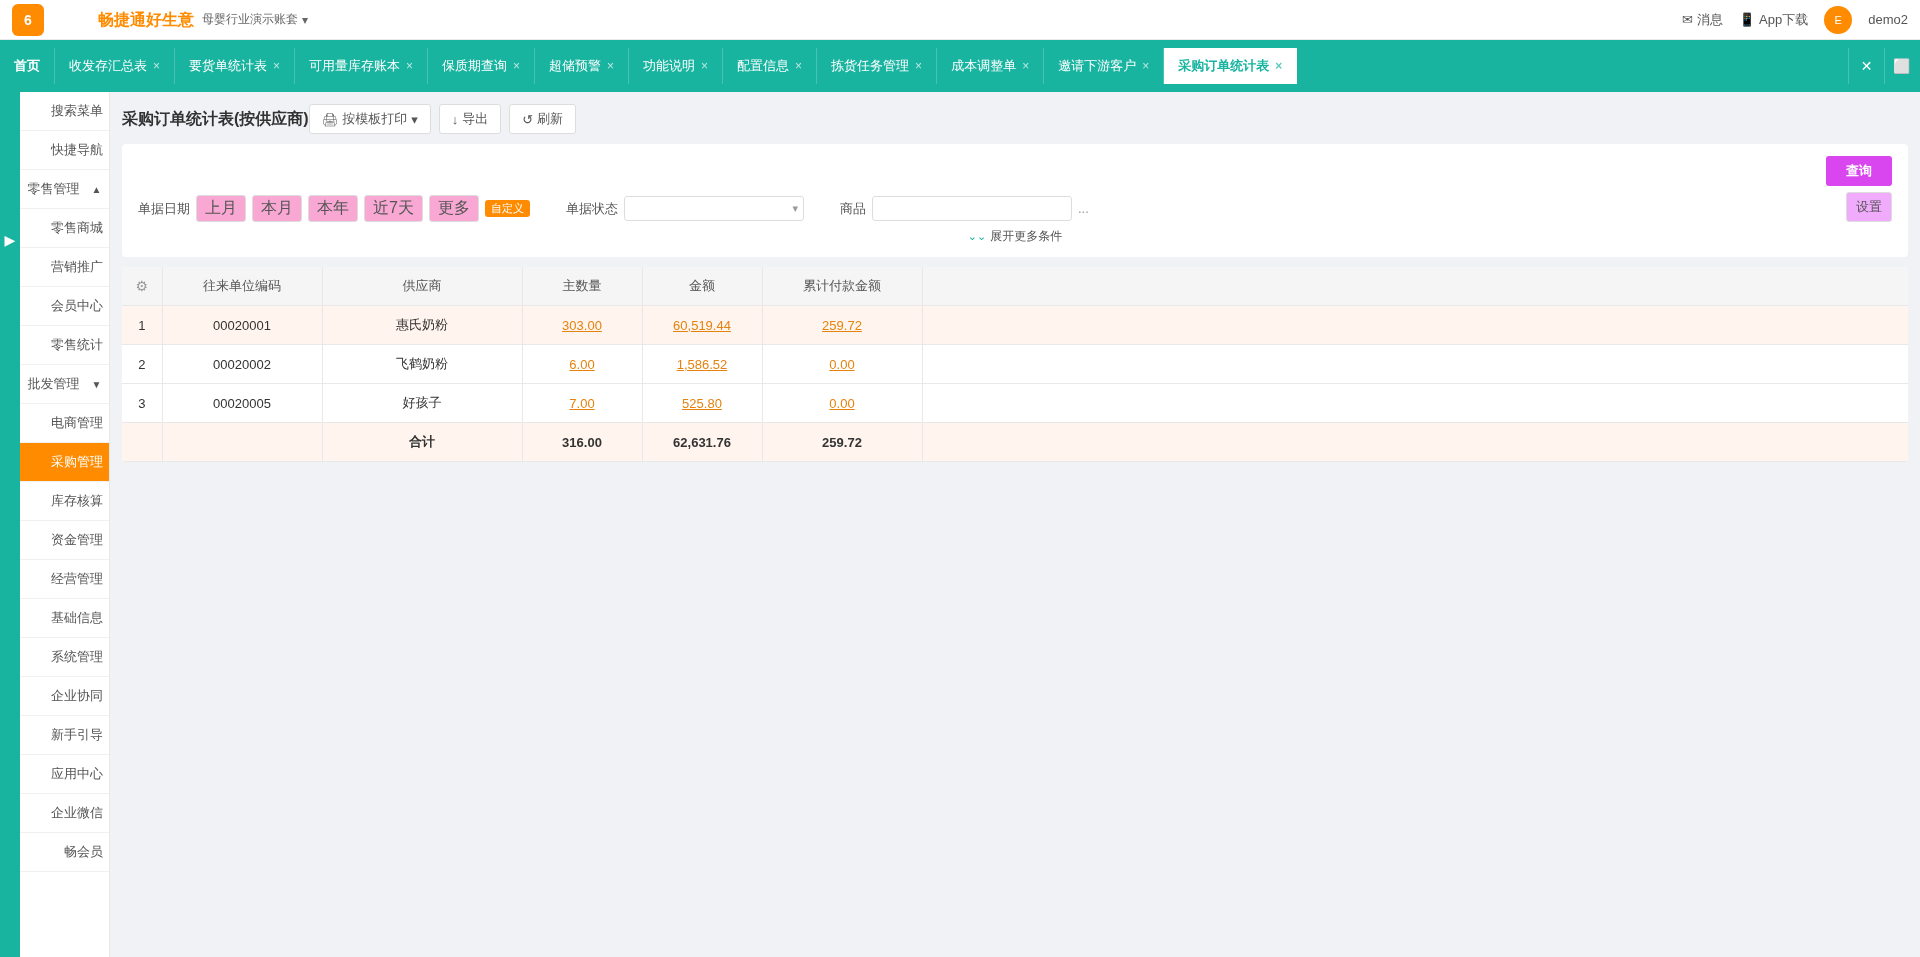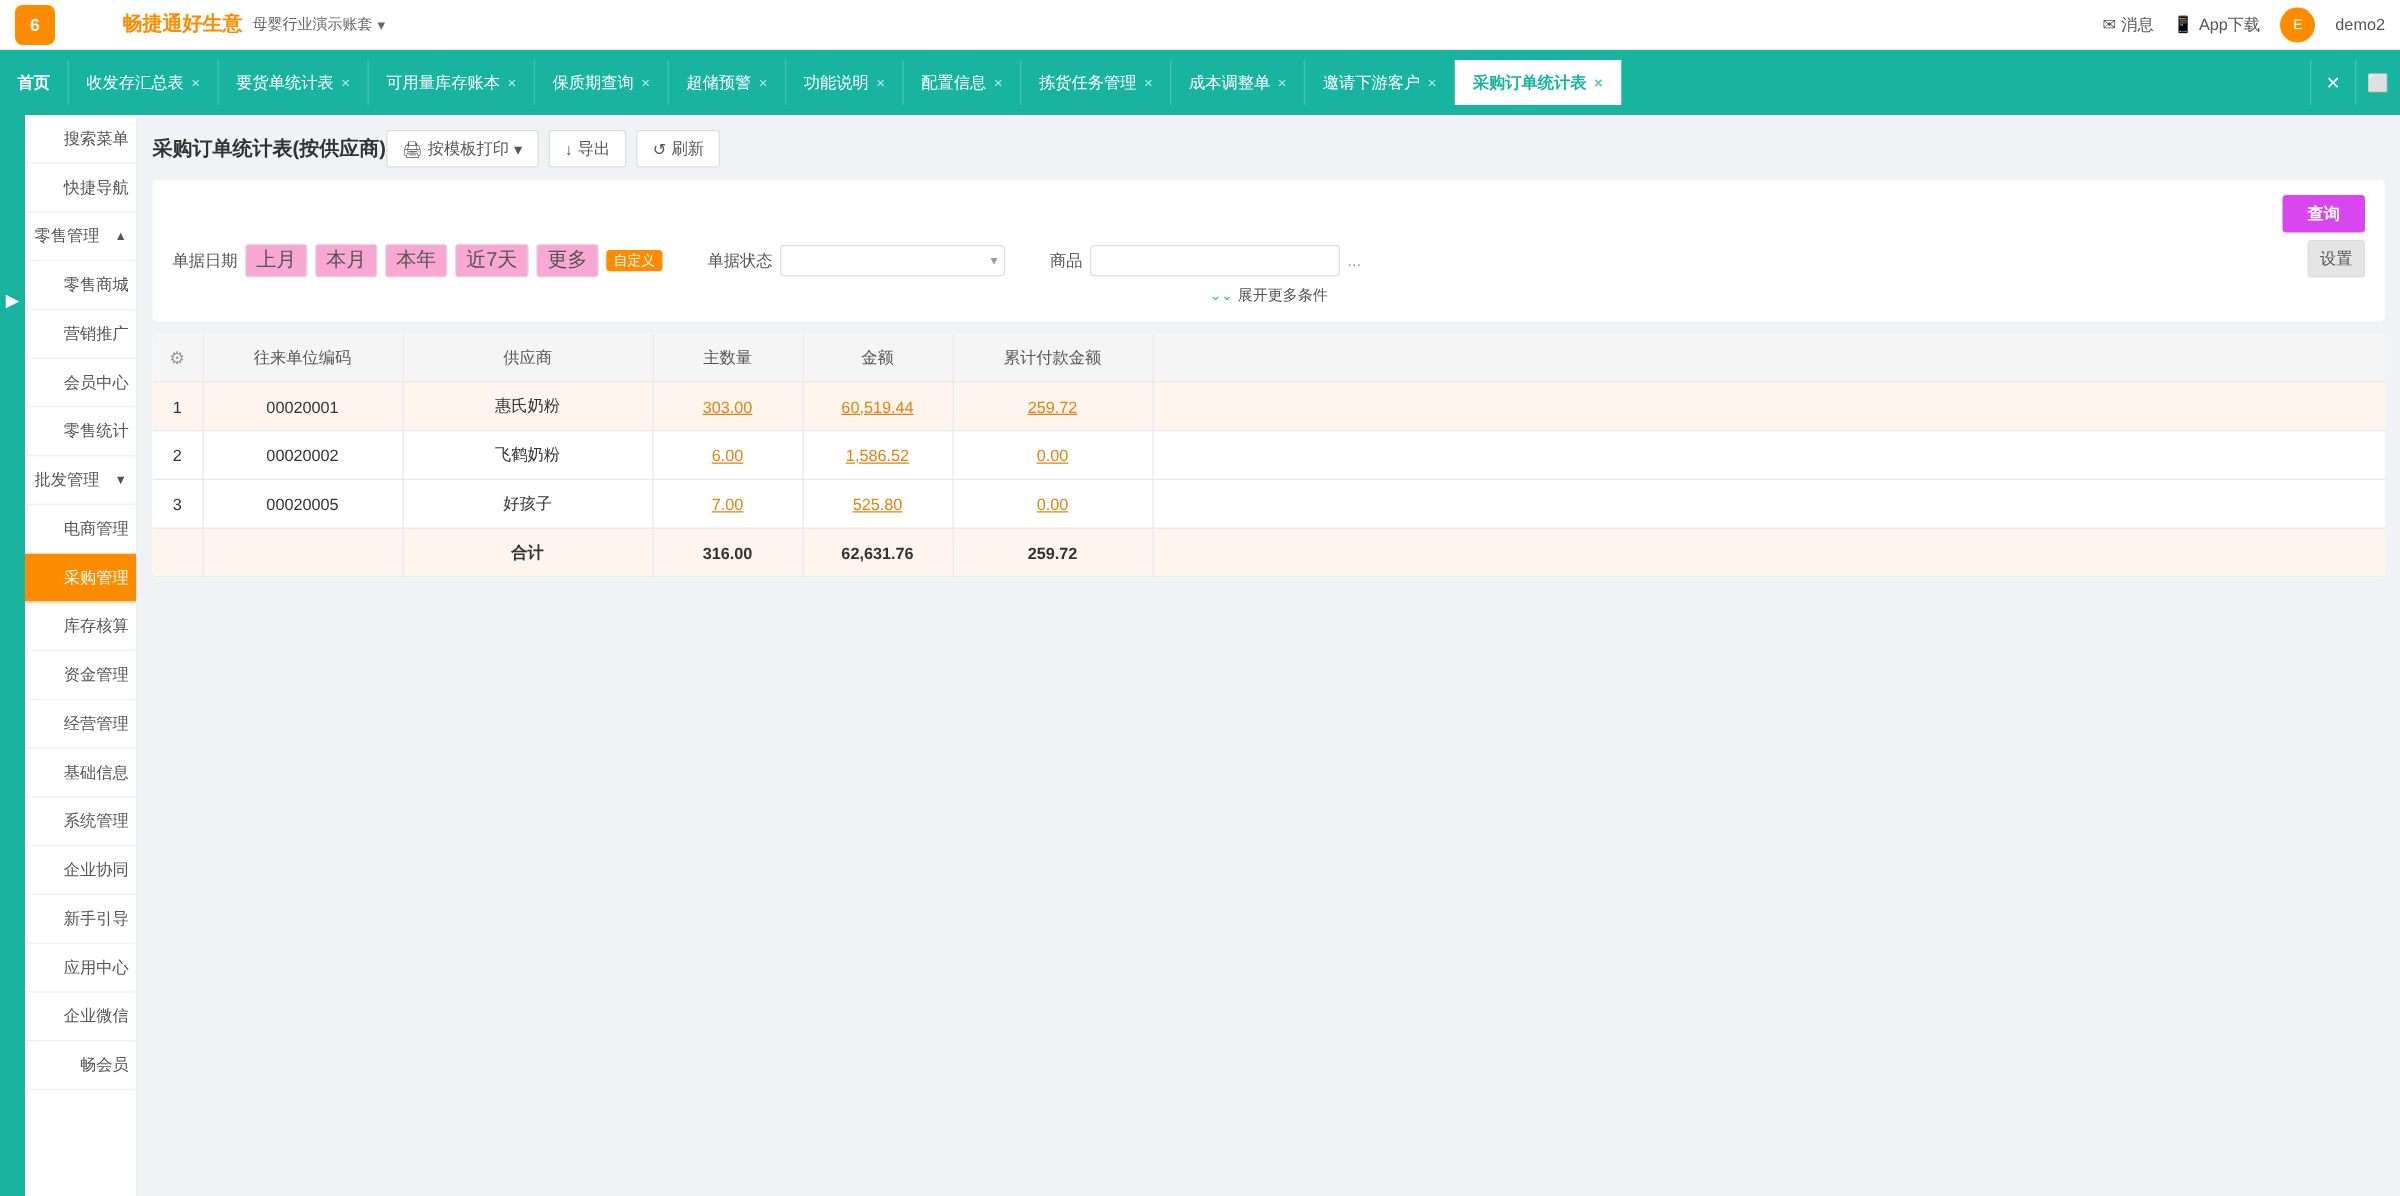--- a/index.html
+++ b/index.html
@@ -56,21 +56,21 @@
     .date-btn { padding: 2px 8px; border: 1px solid #ddd; border-radius: 3px; cursor: pointer; font-size: 16px; color: #555; background: #f9a8d4; }
     .date-btn.more { color: #555; }
     .date-badge { background: #ff8c00; color: #fff; padding: 1px 6px; border-radius: 3px; font-size: 11px; cursor: pointer; }
     .date-range { font-size: 12px; color: #666; }
     .filter-select { border: 1px solid #ddd; border-radius: 3px; padding: 4px 24px 4px 8px; font-size: 13px; background: #fff; min-width: 180px; appearance: none; cursor: pointer; position: relative; }
     .select-wrapper { position: relative; display: inline-flex; align-items: center; }
     .select-wrapper::after { content: '▾'; position: absolute; right: 6px; color: #999; pointer-events: none; font-size: 11px; }
     .filter-input { border: 1px solid #ddd; border-radius: 3px; padding: 4px 8px; font-size: 13px; min-width: 200px; }
     .filter-ellipsis { color: #999; font-size: 13px; }
     .btn-query { background: #d946ef; color: #fff; border: none; padding: 6px 20px; border-radius: 3px; cursor: pointer; font-size: 13px; font-weight: bold; }
-    .btn-settings { background: #e5e5e5; border: 1px solid #ddd; padding: 5px 2px; border-radius: 3px; cursor: pointer; font-size: 13px; color: #555; margin-left: 20px; }
+    .btn-settings { background: #f0abfc; border: 1px solid #ddd; padding: 5px 2px; border-radius: 3px; cursor: pointer; font-size: 13px; color: #555; margin-left: 20px; }
     .expand-more { display: flex; justify-content: center; padding: 6px 0 0; cursor: pointer; color: #555; font-size: 12px; gap: 4px; align-items: center; }
     .collapse-icon { color: #18b4a0; font-size: 11px; }
 
     
     .sidebar-toggle { width: 20px; background: #18b4a0; display: flex; align-items: flex-start; justify-content: center; padding-top: 140px; cursor: pointer; flex-shrink: 0; }
     .sidebar-toggle-arrow { color: #fff; font-size: 14px; }
 
     
     .table-container { background: #fff; border-radius: 4px; overflow: hidden; }
     table { width: 100%; border-collapse: collapse; }

